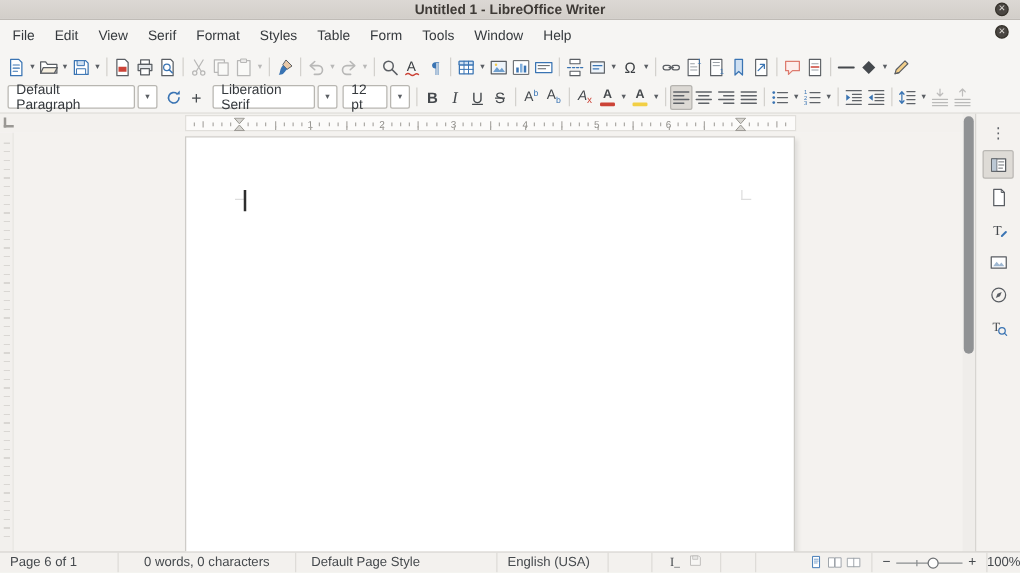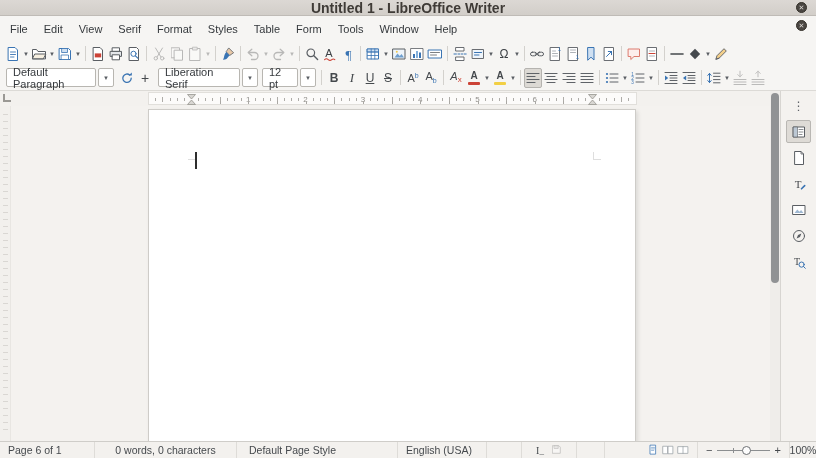--- a/index.html
+++ b/index.html
@@ -1,21 +1,21 @@
 <!DOCTYPE html>
 <html><head>
 <meta charset="utf-8">
 <style>
   *{box-sizing:border-box;margin:0;padding:0}
   html,body{width:816px;height:458px;overflow:hidden}
   body{font-family:"Liberation Sans",sans-serif;font-size:11px;color:#3a3e42;background:#f6f5f3;position:relative;display:flex;flex-direction:column}
 
   
   .titlebar{height:16px;background:linear-gradient(#dcd8d4,#d2cec9);border-bottom:1px solid #bfbbb6;display:flex;align-items:center;justify-content:center;position:relative;flex:0 0 16px}
-  .titlebar .t{font-weight:700;font-size:14px;color:#3f3b37}
+  .titlebar .t{font-weight:700;font-size:11px;color:#3f3b37}
   .winbtn{position:absolute;right:9px;top:2px;width:11px;height:11px;border-radius:50%;background:#4a4642;border:1px solid #343029;color:#d9d5d1;font-size:7px;line-height:9px;text-align:center;cursor:default}
 
   
   .menubar{height:20px;display:flex;align-items:center;padding:13px 2px;position:relative;flex:0 0 20px;background:#f6f5f3}
   .mitem{padding:2px 8px;border-radius:2px;color:#35393d}
   .menubar .winbtn{top:4px}
 
   
   .tb{display:flex;align-items:center;background:#f6f5f3}
   .tb1{height:23px;flex:0 0 23px;padding:0 4px}
@@ -307,21 +307,21 @@
     <span class="tarrow">▼</span>
     <span class="tbtn">
       <svg viewBox="0 0 16 16" width="16" height="16" fill="none" stroke-linecap="round" stroke-linejoin="round">
         <path d="M3 13l.9-3.2 7.1-7.1 2.3 2.3-7.1 7.1z" fill="#f3cf8a" stroke="#5a5e63" stroke-width=".9"></path>
         <path d="M3 13l3.2-.9" stroke="#5a5e63" stroke-width=".9"></path>
       </svg>
     </span>
   </div>
 
 <div class="tb tb2" id="tb2">
-  <div class="combo" style="width:108px">
+  <div class="combo" style="width:120px">
     <span class="box" style="flex:1">Default Paragraph</span>
     <span class="arr">▼</span>
   </div>
   <span id="fmtpre" style="display: flex; align-items: center; margin: 0px 2px;">
       <span class="tbtn">
         <svg viewBox="0 0 16 16" width="16" height="16" fill="none" stroke-linecap="round" stroke-linejoin="round">
           <path d="M12.2 8.2a4.2 4.2 0 1 1-1.5-3.2" stroke="#3a74b3" stroke-width="1.3"></path>
           <path d="M12.8 2.4v3.2H9.6z" fill="#3a74b3"></path>
         </svg>
       </span>

